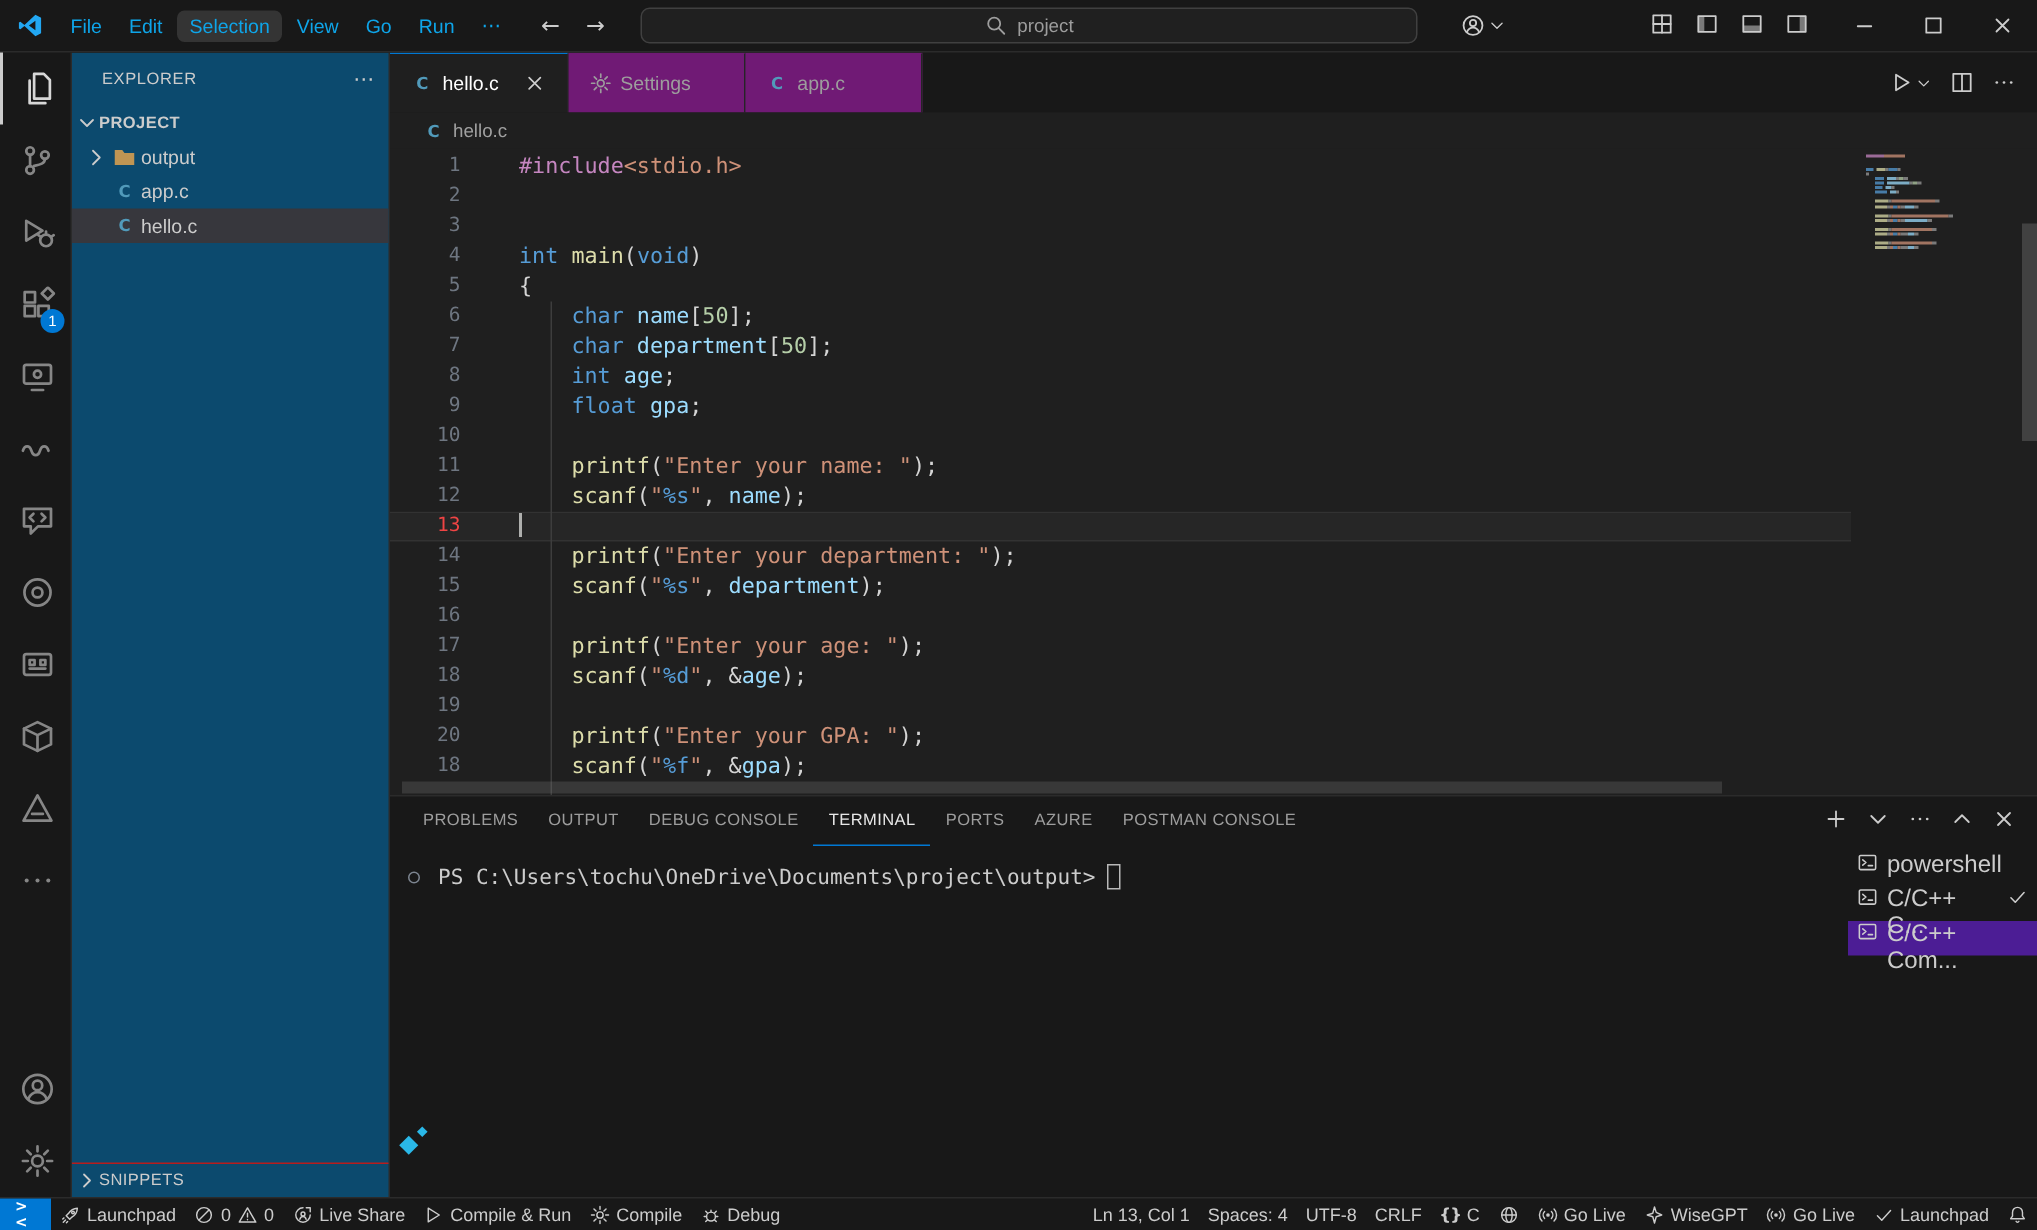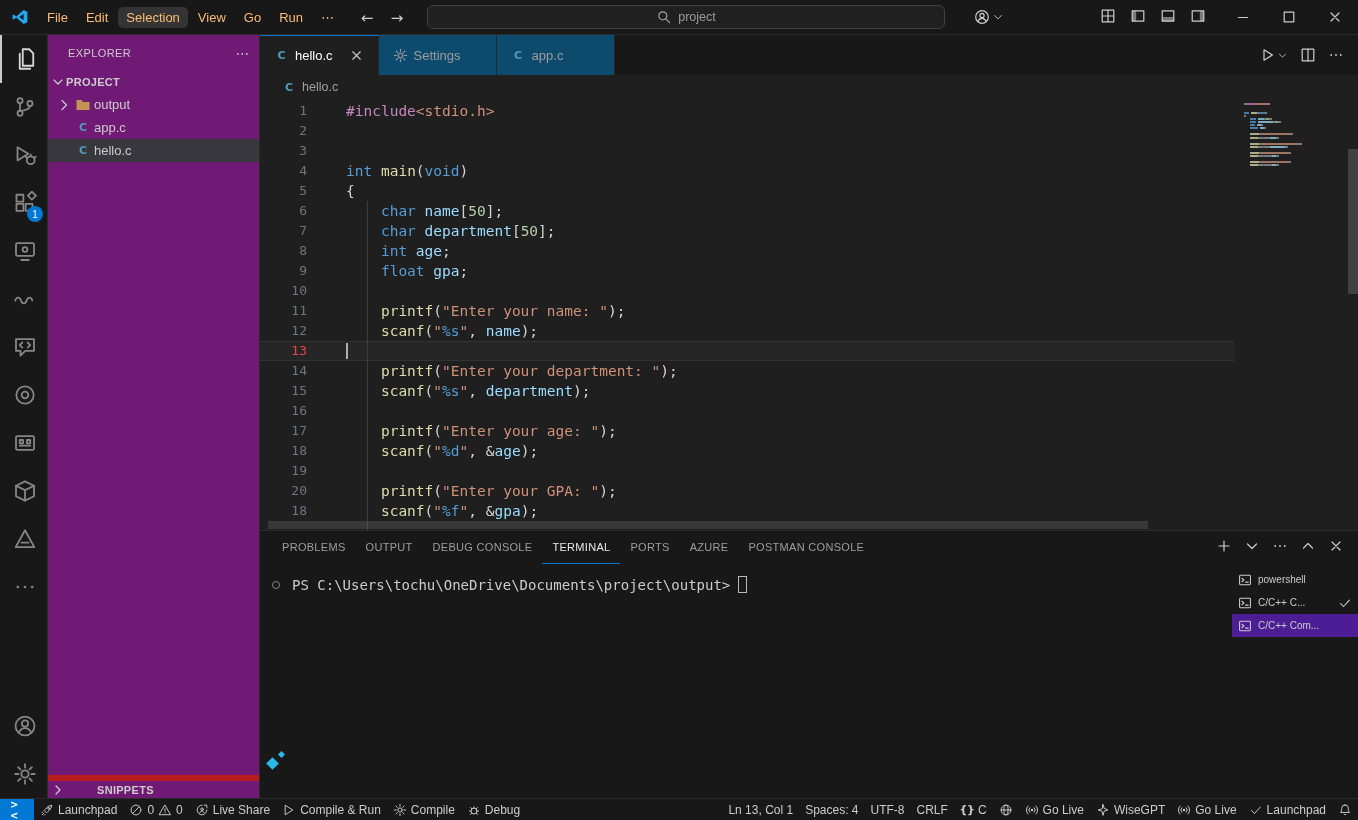--- a/index.html
+++ b/index.html
@@ -4,21 +4,21 @@
 <style>
 *{margin:0;padding:0;box-sizing:border-box;}
 html,body{width:1358px;height:820px;overflow:hidden;background:#1f1f1f;
   font-family:"Liberation Sans","DejaVu Sans",sans-serif;color:#cccccc;font-size:13px;}
 .app{position:relative;width:1358px;height:820px;background:#181818;display:flex;flex-direction:column;}
 
 
 .titlebar{height:35px;flex:none;background:#181818;display:flex;align-items:center;position:relative;border-bottom:1px solid #2b2b2b;}
 .logo{width:18px;height:18px;margin:0 10px 0 12px;flex:none;}
 .menus{display:flex;align-items:center;height:100%;}
-.menu-item{padding:3px 8px;margin:0 1px;border-radius:5px;color:#fdba74;cursor:default;}
+.menu-item{padding:3px 8px;margin:0 1px;border-radius:5px;color:#0ea5e9;cursor:default;}
 .menu-item.hl{background:rgba(255,255,255,.12);}
 .nav-arrows{display:flex;align-items:center;gap:10px;margin-left:14px;color:#cccccc;font-size:15px;}
 .navbtn{width:20px;text-align:center;}
 .cmdcenter{position:absolute;left:427px;top:5px;width:518px;height:24px;background:#202020;
   border:1px solid #404040;border-radius:6px;display:flex;align-items:center;justify-content:center;
   gap:6px;color:#9d9d9d;font-size:12.5px;}
 .tb-right{margin-left:auto;display:flex;align-items:center;height:100%;}
 .profile{display:flex;align-items:center;gap:2px;margin-right:96px;color:#cccccc;}
 .layout-icons{display:flex;align-items:center;gap:14px;margin-right:14px;color:#cccccc;}
 .win-controls{display:flex;height:100%;}
@@ -28,37 +28,37 @@
 .body{flex:1;display:flex;min-height:0;}
 .activitybar{width:48px;flex:none;background:#181818;border-right:1px solid #2b2b2b;display:flex;flex-direction:column;}
 .ab-item{width:47px;height:48px;display:flex;align-items:center;justify-content:center;color:#868686;position:relative;border-left:2px solid transparent;}
 .ab-item.active{color:#d7d7d7;border-left-color:#cccccc;}
 .ab-item .ic{width:24px;height:24px;}
 .ab-bottom{margin-top:auto;}
 .badge{position:absolute;right:4px;bottom:5px;min-width:16px;height:16px;border-radius:9px;background:#0078d4;
   color:#fff;font-size:10px;display:flex;align-items:center;justify-content:center;padding:0 3px;}
 
 
-.sidebar{width:212px;flex:none;background:#701a75;border-right:1px solid #2b2b2b;display:flex;flex-direction:column;}
+.sidebar{width:212px;flex:none;background:#0c4a6e;border-right:1px solid #2b2b2b;display:flex;flex-direction:column;}
 .sb-header{height:35px;display:flex;align-items:center;padding:0 8px 0 20px;font-size:11px;letter-spacing:.4px;color:#cccccc;}
 .sb-header .more{margin-left:auto;color:#cccccc;}
 .sb-section{height:23px;display:flex;align-items:center;font-size:11px;font-weight:700;letter-spacing:.3px;color:#cccccc;padding-left:2px;}
 .sb-section .ic,.tree-slot{width:16px;height:16px;flex:none;}
 .tree-row{height:23px;display:flex;align-items:center;padding-left:8px;gap:3px;color:#cccccc;font-size:13px;}
 .tree-row.sel{background:#37373d;}
 .tree-row .ic{width:16px;height:16px;flex:none;}
-.sb-bottomsec{margin-top:auto;height:23px;border-top:6px solid #b91c1c;display:flex;align-items:center;
-  font-size:11px;font-weight:700;letter-spacing:.3px;color:#cccccc;padding-left:2px;gap:31px;}
+.sb-bottomsec{margin-top:auto;height:23px;border-top:1px solid #b91c1c;display:flex;align-items:center;
+  font-size:11px;font-weight:400;letter-spacing:.3px;color:#cccccc;padding-left:2px;}
 
 
 .maincol{flex:1;display:flex;flex-direction:column;min-width:0;}
 .editor{height:495px;flex:none;display:flex;flex-direction:column;background:#1f1f1f;}
 .tabbar{height:40px;flex:none;background:#181818;display:flex;align-items:stretch;}
 .tabs{display:flex;}
-.tab{display:flex;align-items:center;gap:6px;padding:0 14px;min-width:118px;background:#0c4a6e;color:#9d9d9d;
+.tab{display:flex;align-items:center;gap:6px;padding:0 14px;min-width:118px;background:#701a75;color:#9d9d9d;
   border-right:1px solid #252526;border-top:1px solid transparent;font-size:13px;}
 .tab.active{background:#1f1f1f;color:#ffffff;border-top-color:#0078d4;}
 .tab .ic{width:15px;height:15px;}
 .tab-close{width:16px;height:16px;margin-left:10px;color:#cccccc;}
 .editor-actions{margin-left:auto;display:flex;align-items:center;gap:12px;padding-right:14px;color:#cccccc;}
 .run-group{display:flex;align-items:center;gap:1px;}
 .breadcrumbs{height:24px;flex:none;display:flex;align-items:center;gap:6px;padding-left:22px;font-size:12.5px;color:#a0a0a0;background:#1f1f1f;}
 .breadcrumbs .ic{width:14px;height:14px;}
 
 .code-wrap{position:relative;flex:1;background:#1f1f1f;overflow:hidden;
@@ -90,21 +90,21 @@
 .pactions{margin-left:auto;display:flex;align-items:center;gap:12px;padding-right:14px;color:#cccccc;}
 .panel-content{flex:1;display:flex;min-height:0;position:relative;}
 .terminal{flex:1;font-family:"DejaVu Sans Mono","Liberation Mono",monospace;font-size:14px;color:#cccccc;position:relative;}
 .tline{display:flex;align-items:center;padding:12px 0 0 12px;white-space:pre;}
 .circ{width:8px;height:8px;border:1px solid #7d8590;border-radius:50%;margin-right:12px;flex:none;}
 .tcursor{display:inline-block;width:9px;height:17px;border:1px solid #b8b8b8;margin-left:8px;}
 .sparkles{position:absolute;left:8px;bottom:28px;width:18px;height:18px;}
 .spark1{position:absolute;left:0;top:7px;width:9px;height:9px;background:#2ab8e8;transform:rotate(45deg);}
 .spark2{position:absolute;left:11px;top:0;width:5px;height:5px;background:#2ab8e8;transform:rotate(45deg);}
 .termlist{width:126px;flex:none;padding-top:4px;}
-.trow{height:23px;display:flex;align-items:center;gap:6px;padding:0 6px;font-size:10px;color:#cccccc;}
+.trow{height:23px;display:flex;align-items:flex-start;gap:6px;padding:0 6px;font-size:16px;color:#cccccc;}
 .trow.sel{background:#4c1d95;}
 .trow .ic{width:14px;height:14px;flex:none;}
 .trow .tcheck{margin-left:auto;width:14px;height:14px;}
 
 
 .statusbar{height:22px;flex:none;background:#181818;border-top:1px solid #2b2b2b;display:flex;align-items:stretch;font-size:12px;color:#cccccc;}
 .sb-left,.sb-right{display:flex;align-items:stretch;}
 .sb-right{margin-left:auto;}
 .sb-item{display:flex;align-items:center;gap:4px;padding:0 6px;}
 .sb-item.accent{background:#0078d4;color:#ffffff;width:34px;justify-content:center;padding:0;}

